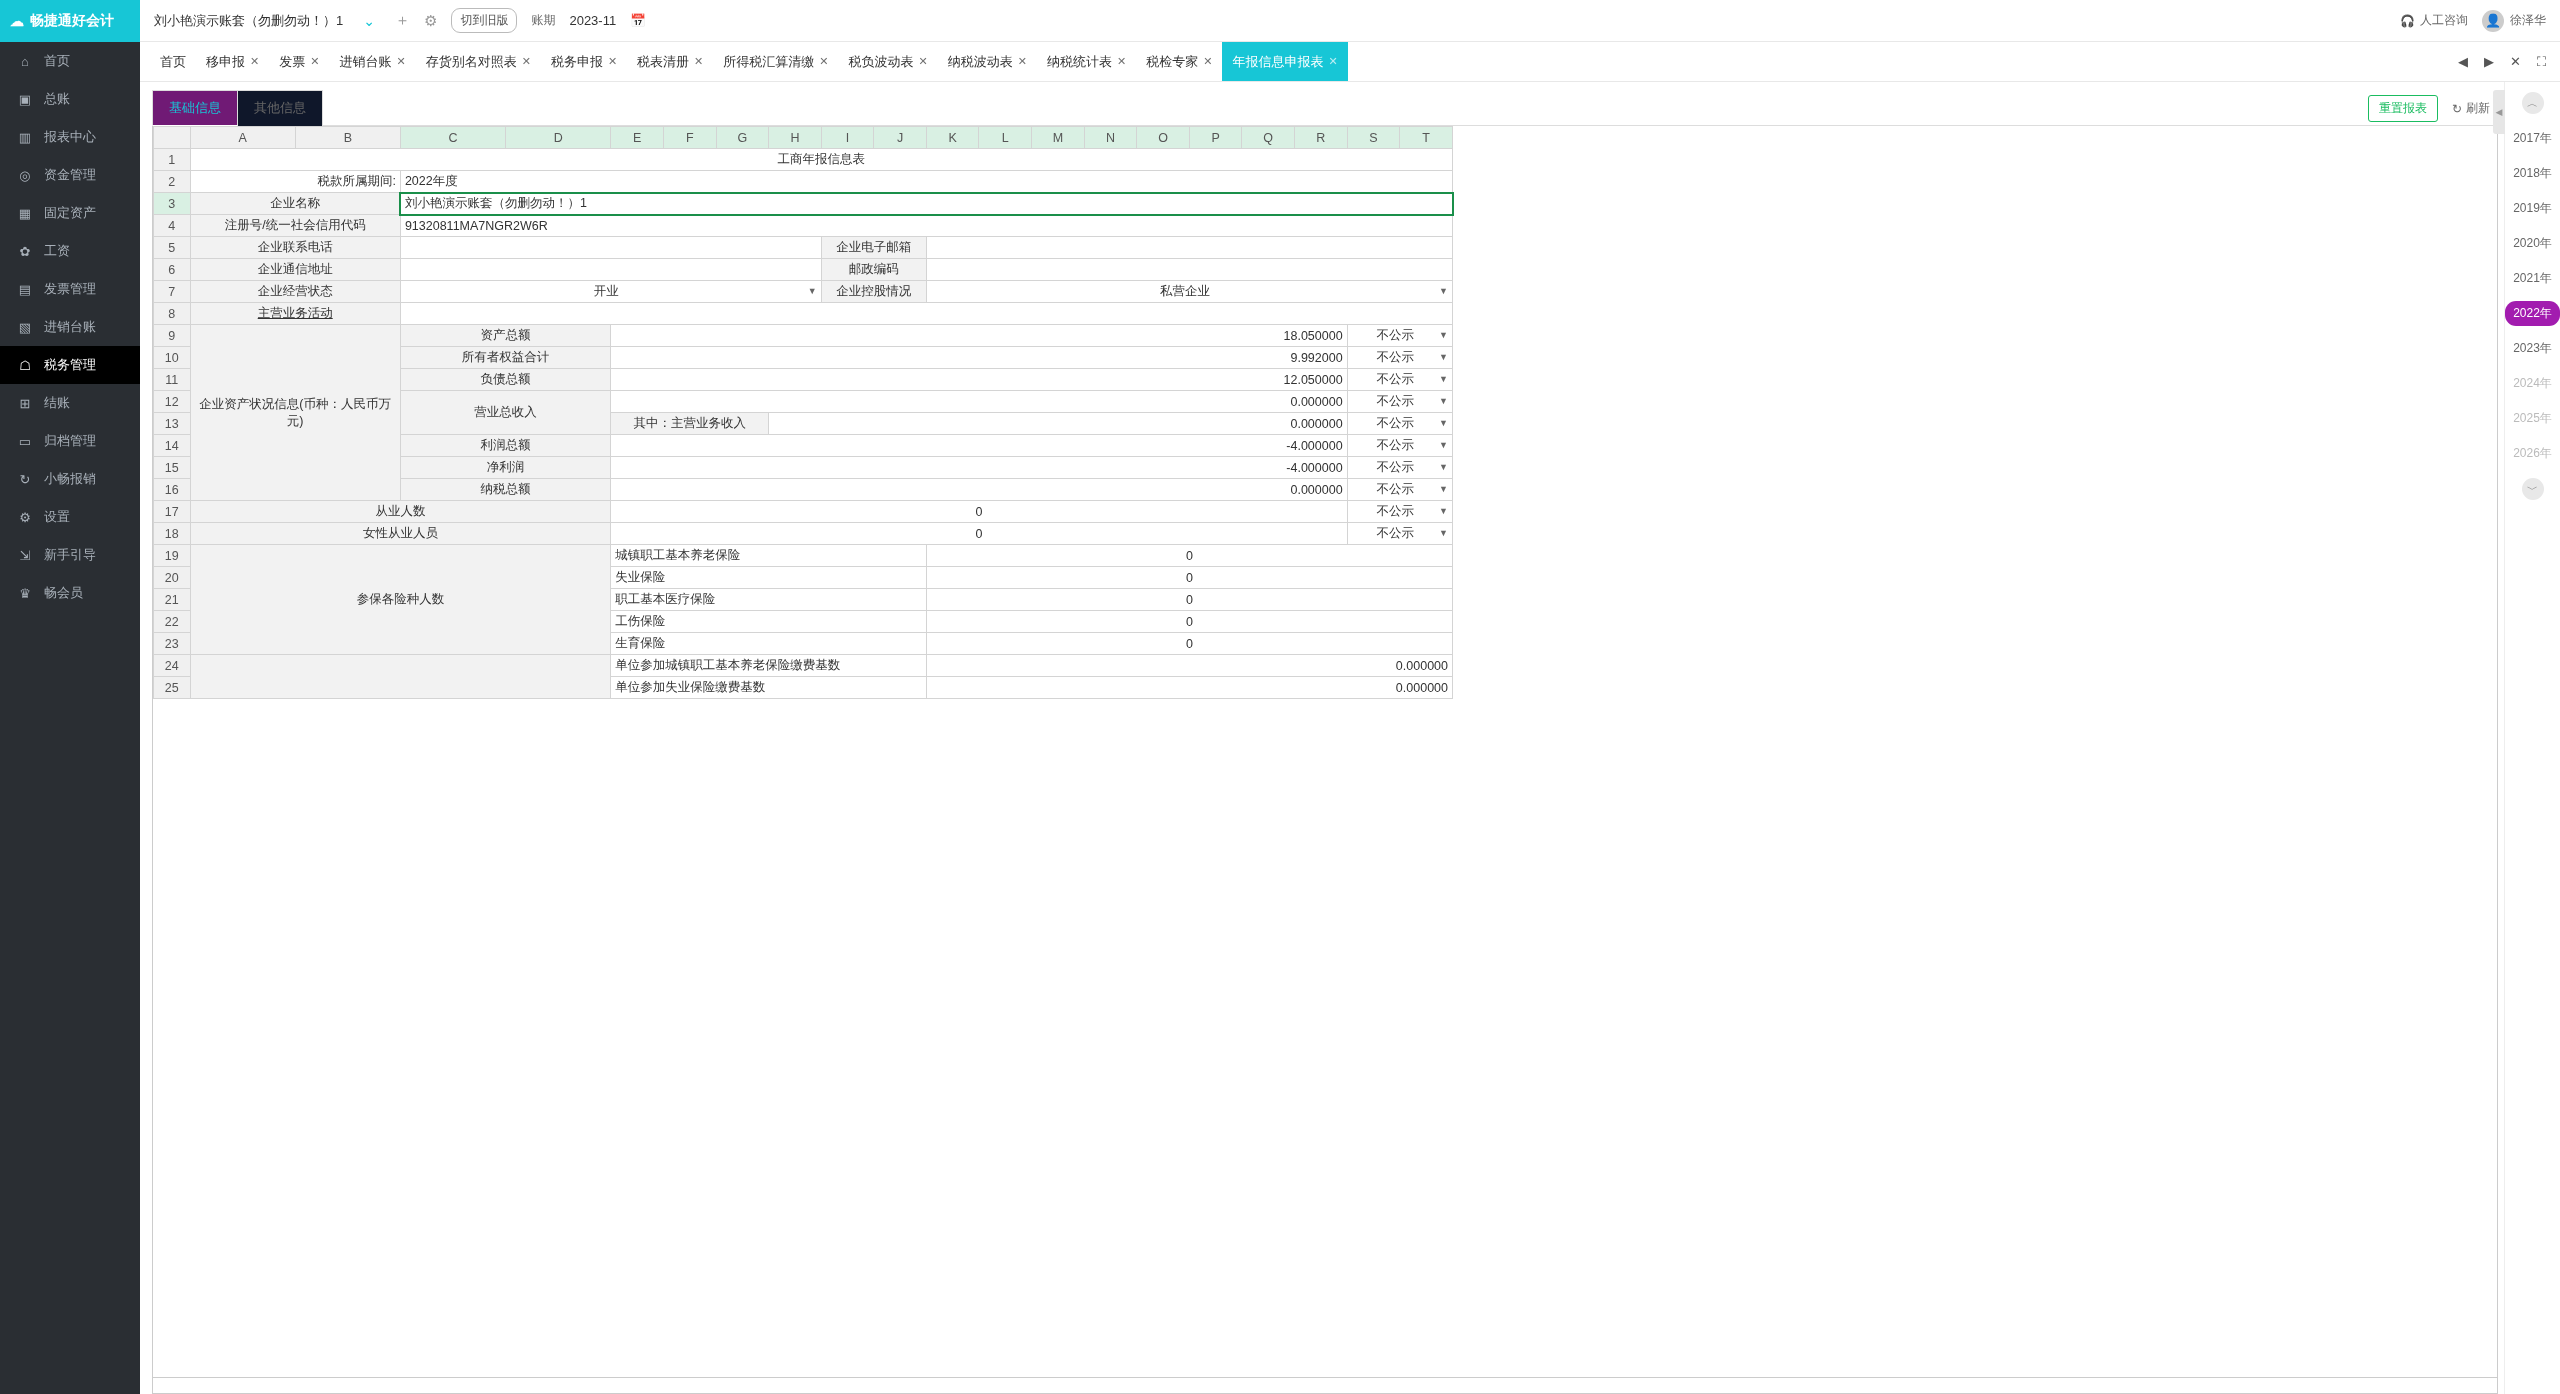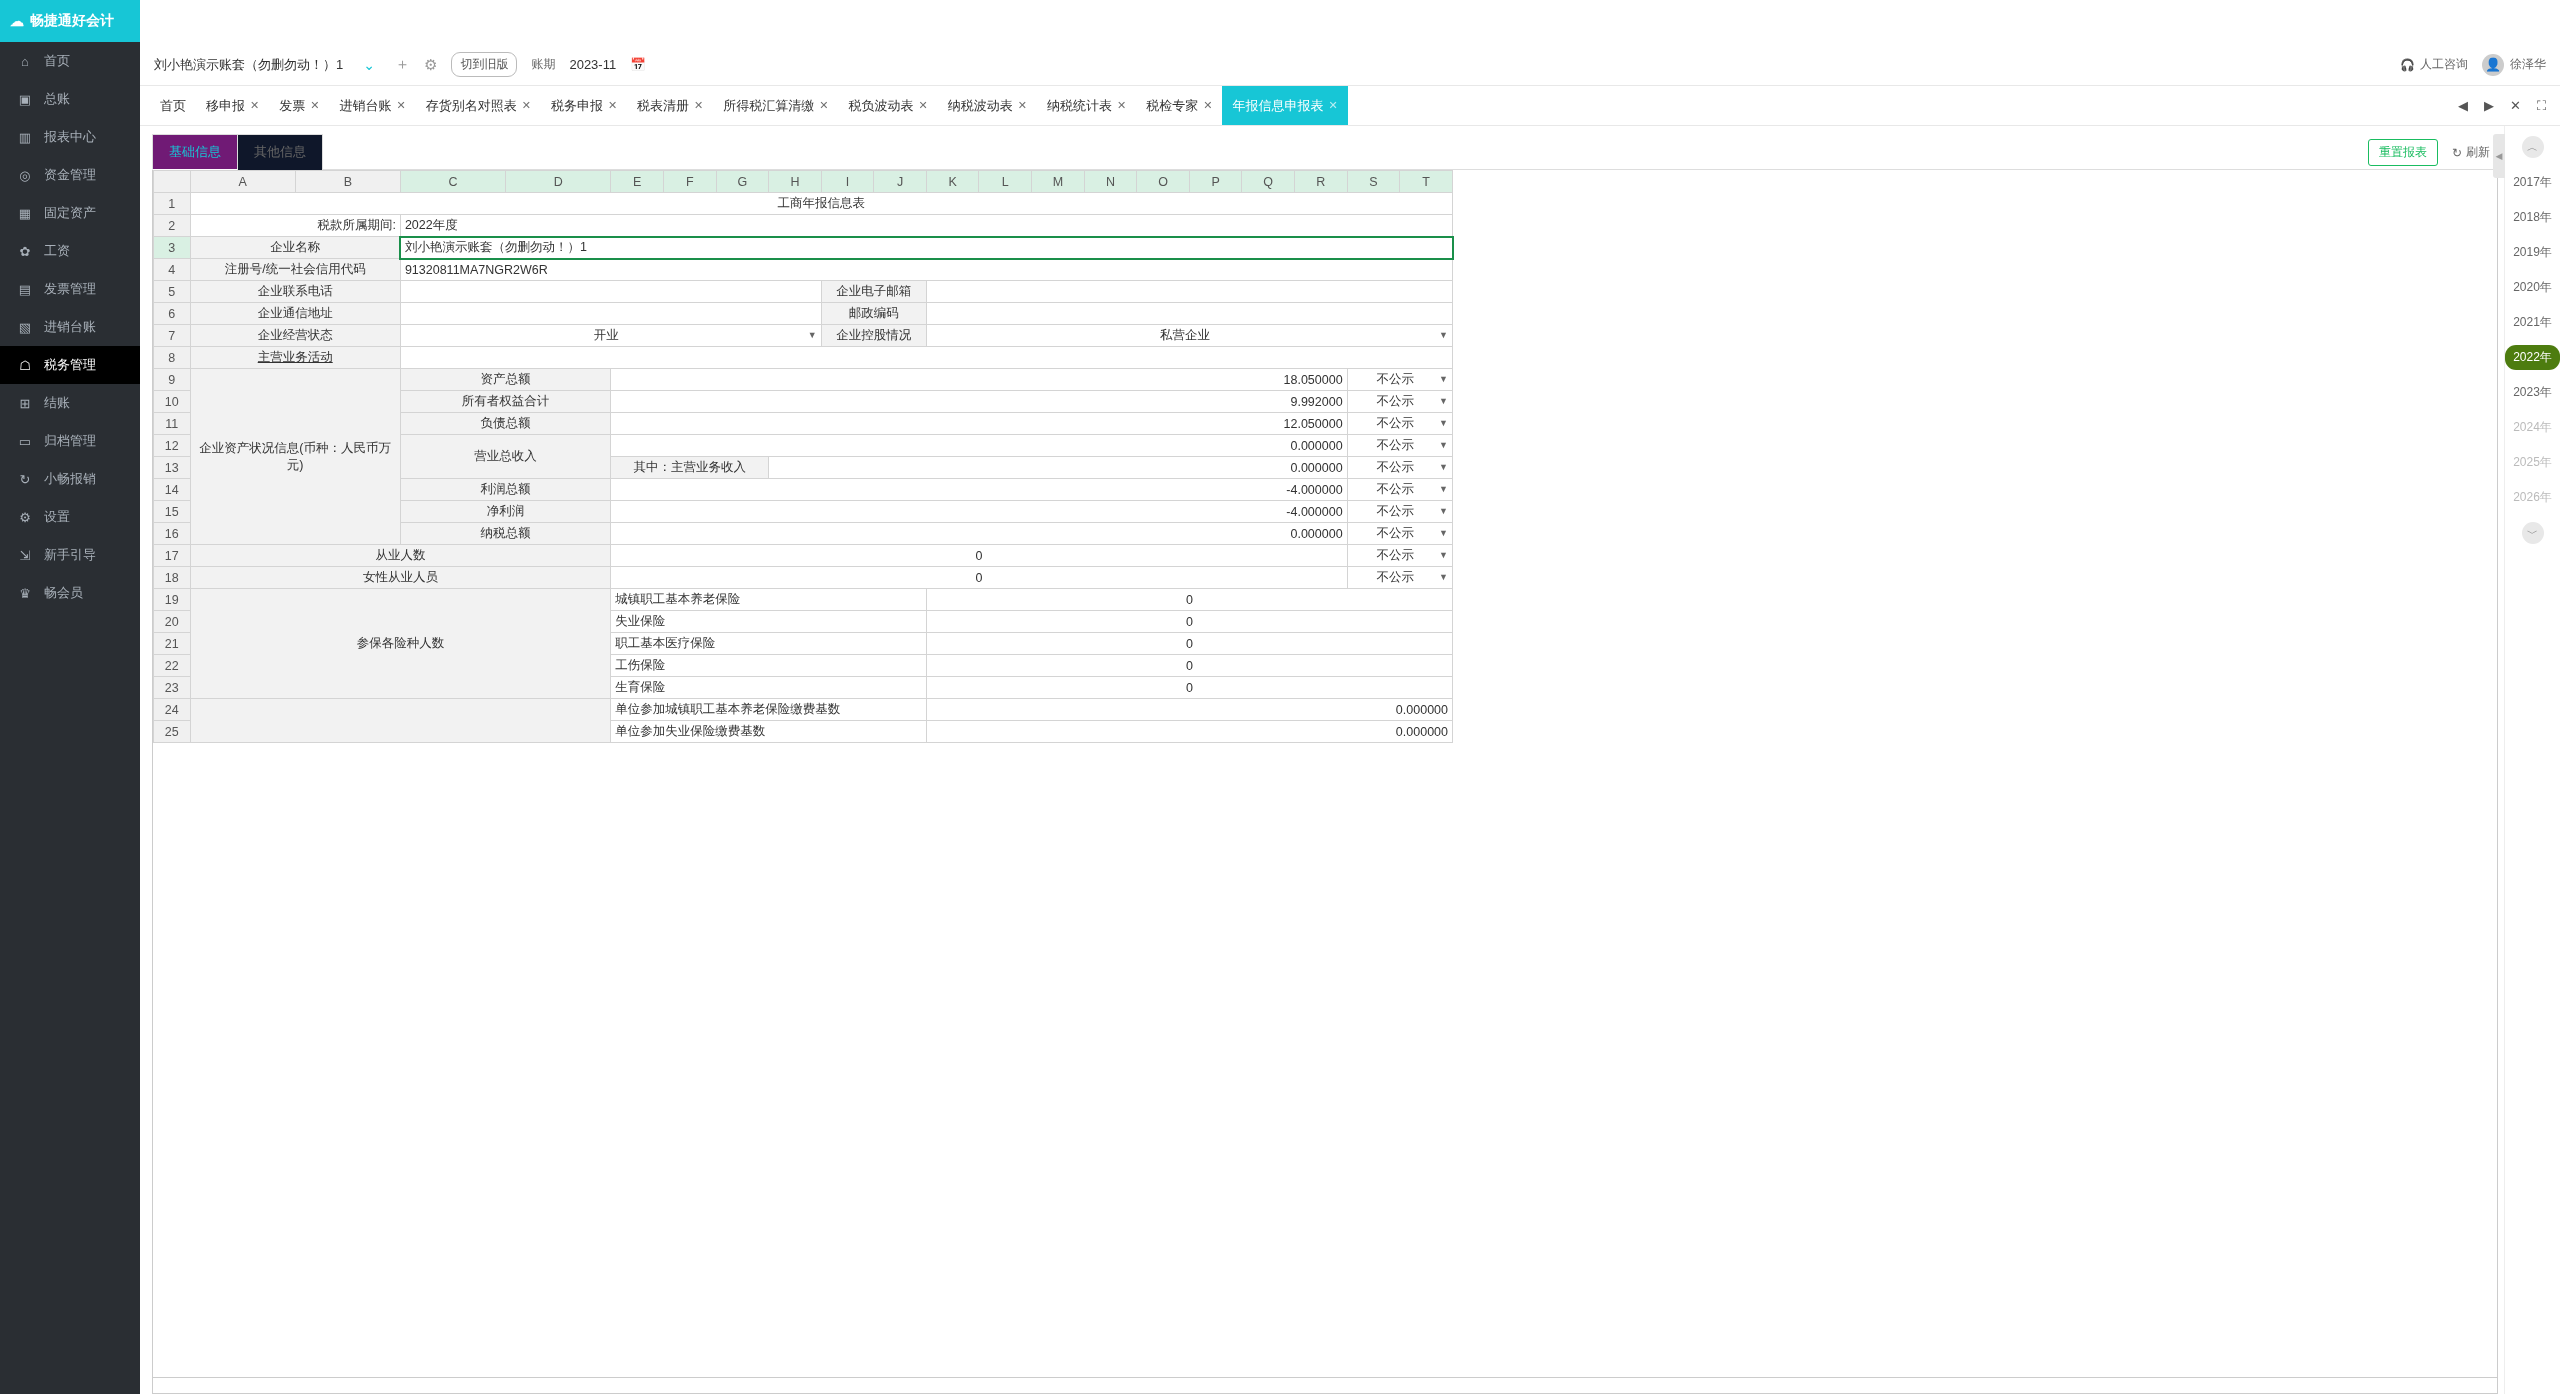--- a/index.html
+++ b/index.html
@@ -8,21 +8,21 @@
 
 
 .sidebar { width: 140px; background: #2a2e33; color: #a8b0b9; display: flex; flex-direction: column; }
 .logo-area { background: #17c6d6; color: #fff; height: 42px; display: flex; align-items: center; padding: 0 10px; font-size: 14px; font-weight: bold; }
 .logo-icon { margin-right: 6px; }
 .nav-item { display: flex; align-items: center; height: 38px; padding: 0 16px; cursor: pointer; font-size: 13px; }
 .nav-item.active { background: #000; color: #fff; }
 .nav-icon { width: 18px; margin-right: 10px; display: inline-flex; justify-content: center; }
 
 
-.main { flex: 1; display: flex; flex-direction: column; min-width: 0; margin-top: 44px; }
+.main { flex: 1; display: flex; flex-direction: column; min-width: 0; }
 
 
 .top-header { height: 42px; border-bottom: 1px solid #e8e8e8; display: flex; align-items: center; padding: 0 14px; gap: 14px; }
 .account-name { color: #333; font-size: 13px; min-width: 180px; }
 .chev { color: #17c6d6; font-size: 14px; padding: 0 6px; cursor: pointer; }
 .hdr-icon { color: #999; cursor: pointer; font-size: 15px; }
 .old-btn { border: 1px solid #bbb; padding: 3px 8px; border-radius: 9px; color: #555; font-size: 12px; cursor: pointer; }
 .period-label { color: #666; font-size: 12px; }
 .period-val { color: #333; font-size: 13px; }
 .cal-icon { color: #17c6d6; cursor: pointer; }
@@ -39,21 +39,21 @@
 .tabs-ctrl { margin-left: auto; display: flex; align-items: center; gap: 8px; }
 .tabs-ctrl span { cursor: pointer; color: #555; padding: 4px; }
 
 
 .content { flex: 1; display: flex; min-height: 0; }
 .content-main { flex: 1; display: flex; flex-direction: column; min-width: 0; padding: 0 0 0 12px; }
 .year-rail { width: 56px; border-left: 1px solid #eee; display: flex; flex-direction: column; align-items: center; padding-top: 10px; gap: 6px; position: relative; }
 .rail-handle { width: 12px; height: 44px; background: #e6e6e6; border-radius: 3px 0 0 3px; position: absolute; left: -12px; top: 8px; display: flex; align-items: center; justify-content: center; color: #999; font-size: 9px; cursor: pointer; }
 .rail-chev { width: 22px; height: 22px; border-radius: 50%; background: #e8e8e8; display: flex; align-items: center; justify-content: center; color: #888; font-size: 11px; cursor: pointer; }
 .year-pill { padding: 4px 8px; border-radius: 11px; font-size: 12px; cursor: pointer; color: #666; }
-.year-pill.active { background: #4d7c0f; color: #fff; }
+.year-pill.active { background: #a21caf; color: #fff; }
 .year-pill.disabled { color: #bbb; }
 
 
 .subtabs-row { display: flex; align-items: flex-end; height: 44px; padding-top: 10px; }
 .subtab { padding: 8px 16px; border: 1px solid #ddd; border-bottom: none; background: #0f172a; color: #666; cursor: pointer; font-size: 13px; margin-right: -1px; }
 .subtab.active { background: #701a75; color: #17c6d6; border-bottom: 1px solid #fff; position: relative; z-index: 2; }
 .subtabs-filler { flex: 1; border-bottom: 1px solid #ddd; }
 .toolbar-right { display: flex; align-items: center; gap: 14px; border-bottom: 1px solid #ddd; height: 100%; padding-right: 14px; }
 .reset-btn { border: 1px solid #1abc60; color: #1abc60; padding: 4px 10px; border-radius: 3px; cursor: pointer; font-size: 12px; }
 .refresh-btn { color: #666; cursor: pointer; display: flex; align-items: center; gap: 4px; font-size: 12px; }

